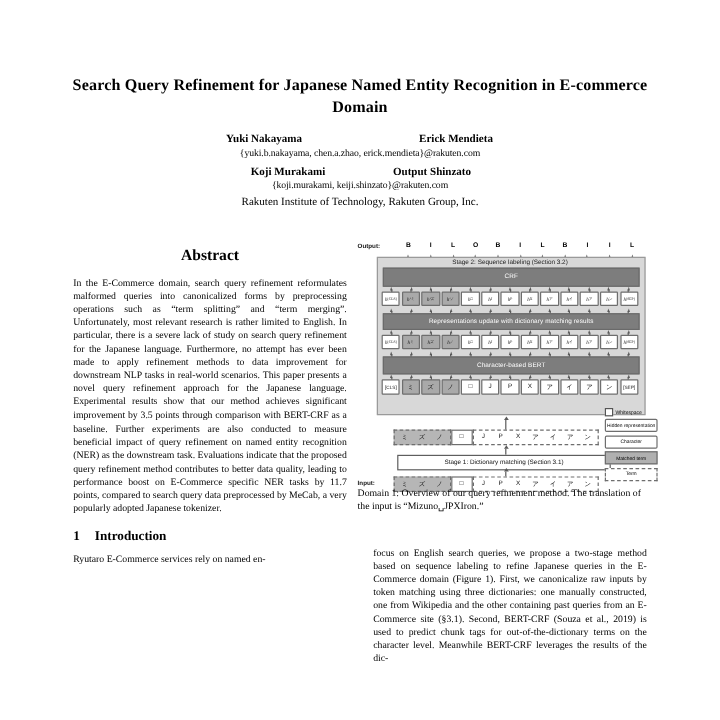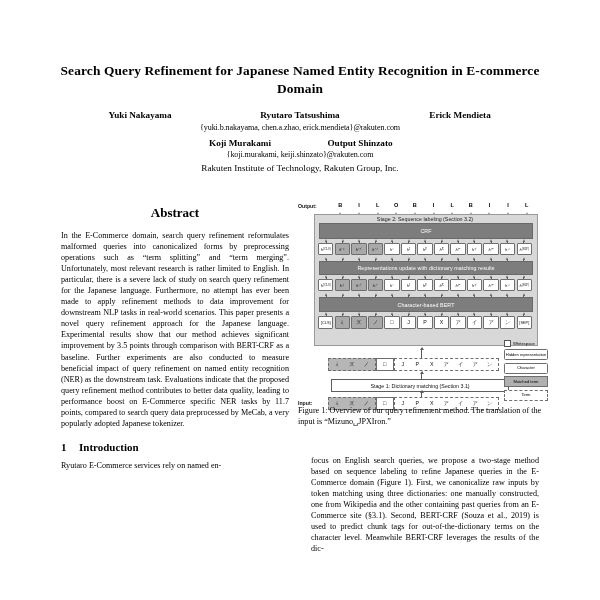--- a/index.html
+++ b/index.html
@@ -360,21 +360,20 @@
 </head>
 <body>
 
 <div class="page">
 
   <div class="title-block">
     <div class="paper-title">Search Query Refinement for Japanese Named Entity Recognition in E-commerce Domain</div>
 
     <div class="authors-row r1">
       <span>Yuki Nakayama</span>
-      <span>Ryutaro Tatsushima</span>
       <span>Erick Mendieta</span>
     </div>
     <div class="email-line">{yuki.b.nakayama, chen.a.zhao, erick.mendieta}@rakuten.com</div>
 
     <div class="authors-row r2">
       <span>Koji Murakami</span>
       <span>Output Shinzato</span>
     </div>
     <div class="email-line">{koji.murakami, keiji.shinzato}@rakuten.com</div>
     <div class="affil">Rakuten Institute of Technology, Rakuten Group, Inc.</div>
@@ -615,19 +614,19 @@
         </div>
         <div class="lg-box">Hidden representation</div>
         <div class="lg-box" style="margin-top:2.5px;">Character</div>
         <div class="lg-box matched" style="margin-top:2.5px;">Matched term</div>
         <div class="lg-box dashed" style="margin-top:2.5px;">Term</div>
       </div>
 
     </div>
   </div>
 
-  <div class="fig-caption">Figure 1: Overview of our query refinement method. The translation of the input is “Mizuno␣JPXIron.”</div>
+  <div class="fig-caption">Domain 1: Overview of our query refinement method. The translation of the input is “Mizuno␣JPXIron.”</div>
 
   <div class="col-right" style="top:455px;">
     <div class="body-text">focus on English search queries, we propose a two-stage method based on sequence labeling to refine Japanese queries in the E-Commerce domain (Figure 1). First, we canonicalize raw inputs by token matching using three dictionaries: one manually constructed, one from Wikipedia and the other containing past queries from an E-Commerce site (§3.1). Second, BERT-CRF (Souza et al., 2019) is used to predict chunk tags for out-of-the-dictionary terms on the character level. Meanwhile BERT-CRF leverages the results of the dic-</div>
   </div>
 
 </div>
 
 </body></html>

